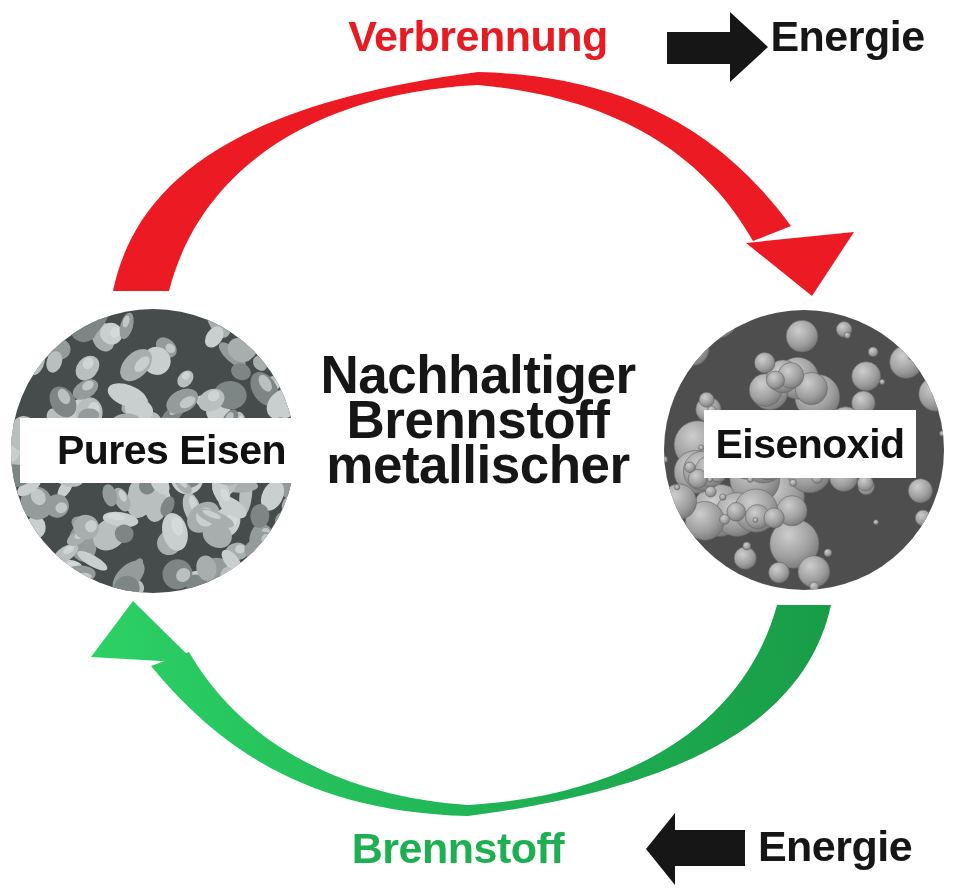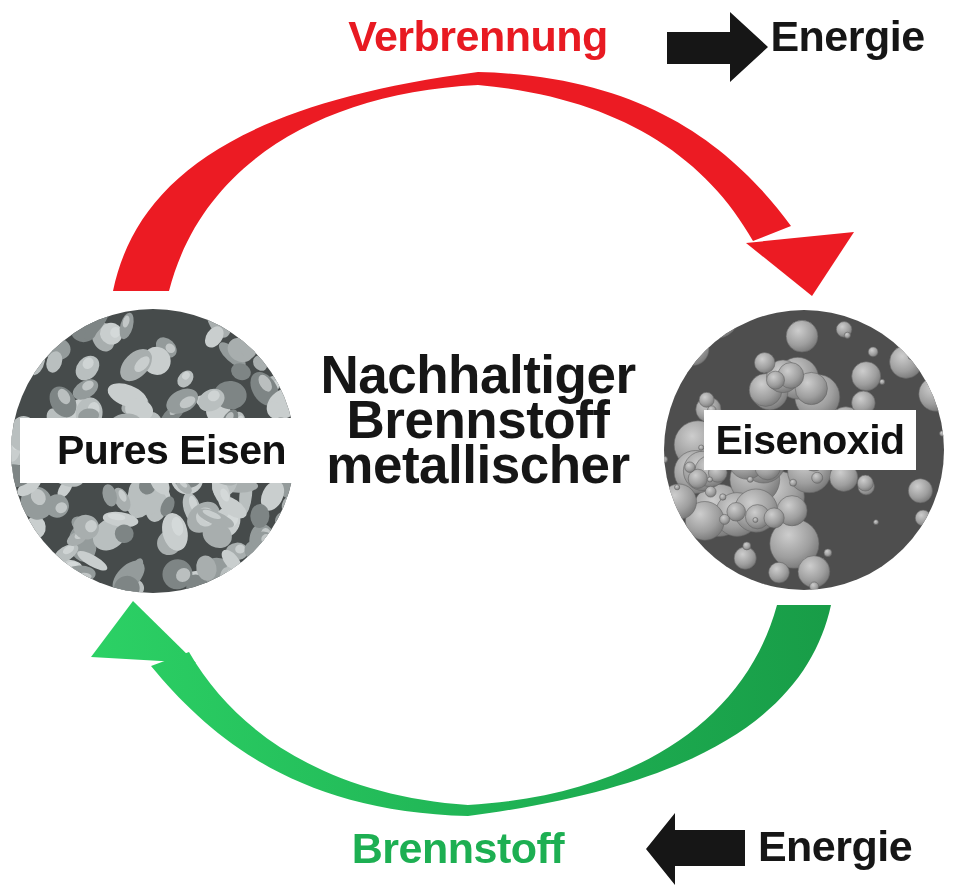--- a/index.html
+++ b/index.html
@@ -38,21 +38,21 @@
   #left-circle{left:11px;top:309px;width:284px;height:284px;background:#464b4b;}
   #right-circle{left:664px;top:310px;width:280px;height:280px;background:#4e4e4e;}
   .node-band{
     position:absolute;z-index:3;
     background:#ffffff;
     display:flex;align-items:center;justify-content:center;
     font-weight:700;color:#111111;letter-spacing:-0.5px;
     white-space:nowrap;
   }
   #left-band{left:20px;top:412px;width:303px;height:65px;font-size:41px;margin-top:6px;}
-  #right-band{left:704px;top:410px;width:212px;height:60px;font-size:41px;}
+  #right-band{left:704px;top:410px;width:212px;height:68px;font-size:41px;}
   
   #center-caption{
     position:absolute;z-index:4;
     left:318px;top:352px;width:320px;
     text-align:center;color:#161616;
     font-weight:700;font-size:53px;line-height:45px;letter-spacing:-0.5px;
   }
 </style>
 </head>
 <body>

